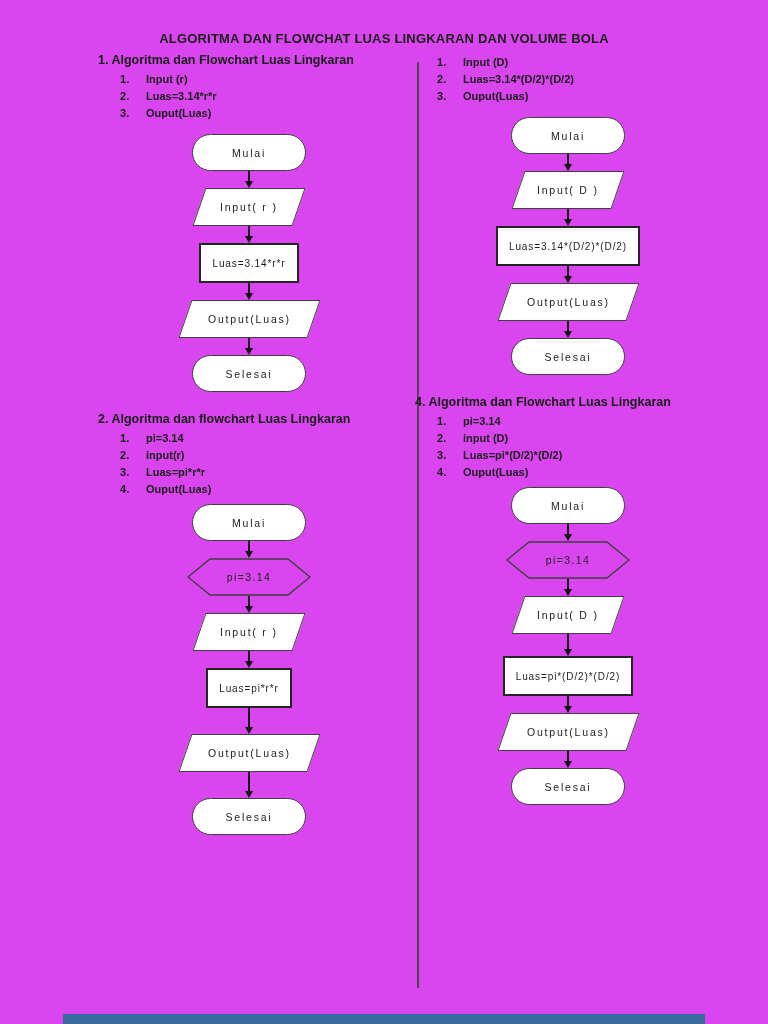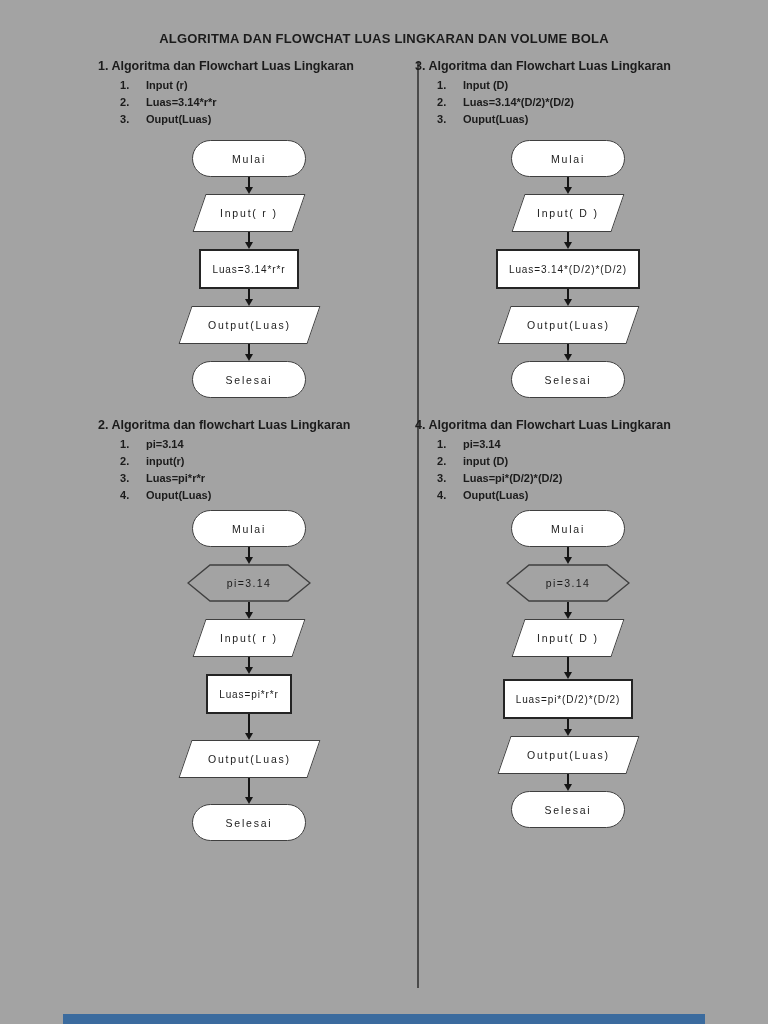--- a/index.html
+++ b/index.html
@@ -1,33 +1,33 @@
 <!DOCTYPE html>
 <html><head>
 <meta charset="utf-8">
 <style>
   html, body { margin:0; padding:0; background:#e9e9e9; }
   .page {
     position:relative; width:768px; height:1024px; margin:0 auto;
-    background:#a3a3a3; overflow:hidden;
+    background:#d946ef; overflow:hidden;
     font-family:"Liberation Sans", sans-serif; color:#1b1b1b;
   }
   .doc-title {
     position:absolute; top:31px; left:0; width:100%;
     text-align:center; font-size:13px; font-weight:bold; letter-spacing:.2px;
   }
   .divider {
     position:absolute; left:417px; top:62px; width:2px; height:926px;
     background:#4a4a4a;
   }
   .footer-bar {
     position:absolute; left:63px; bottom:0; width:642px; height:10px;
     background:#3b6b9e;
   }
-  .col { position:absolute; top:58px; }
+  .col { position:absolute; top:52px; }
   .col-left  { left:98px;  width:302px; }
   .col-right { left:415px; width:306px; }
 
   .sec-heading { font-size:12.5px; font-weight:bold; line-height:17px; }
   .steps {
     list-style:none; counter-reset:step;
     margin:2px 0 0 0; padding:0 0 0 22px;
     font-size:11px; font-weight:bold; line-height:17px;
   }
   .steps li::before {
@@ -167,21 +167,20 @@
         <div class="fc-node terminator">
             <span>Selesai</span>
           </div>
       </div>
     </div>
   </div>
 
   <div class="col col-right">
 
     <div class="sec-block">
-      <div class="sec-heading">3. Algoritma dan Flowchart Luas Lingkaran</div>
       <ol class="steps">
         <li><span>Input (D)</span></li>
         <li><span>Luas=3.14*(D/2)*(D/2)</span></li>
         <li><span>Ouput(Luas)</span></li>
       </ol>
       <div class="flowchart">
         <div class="fc-node terminator">
             <span>Mulai</span>
           </div>
         <div class="fc-arrow">

